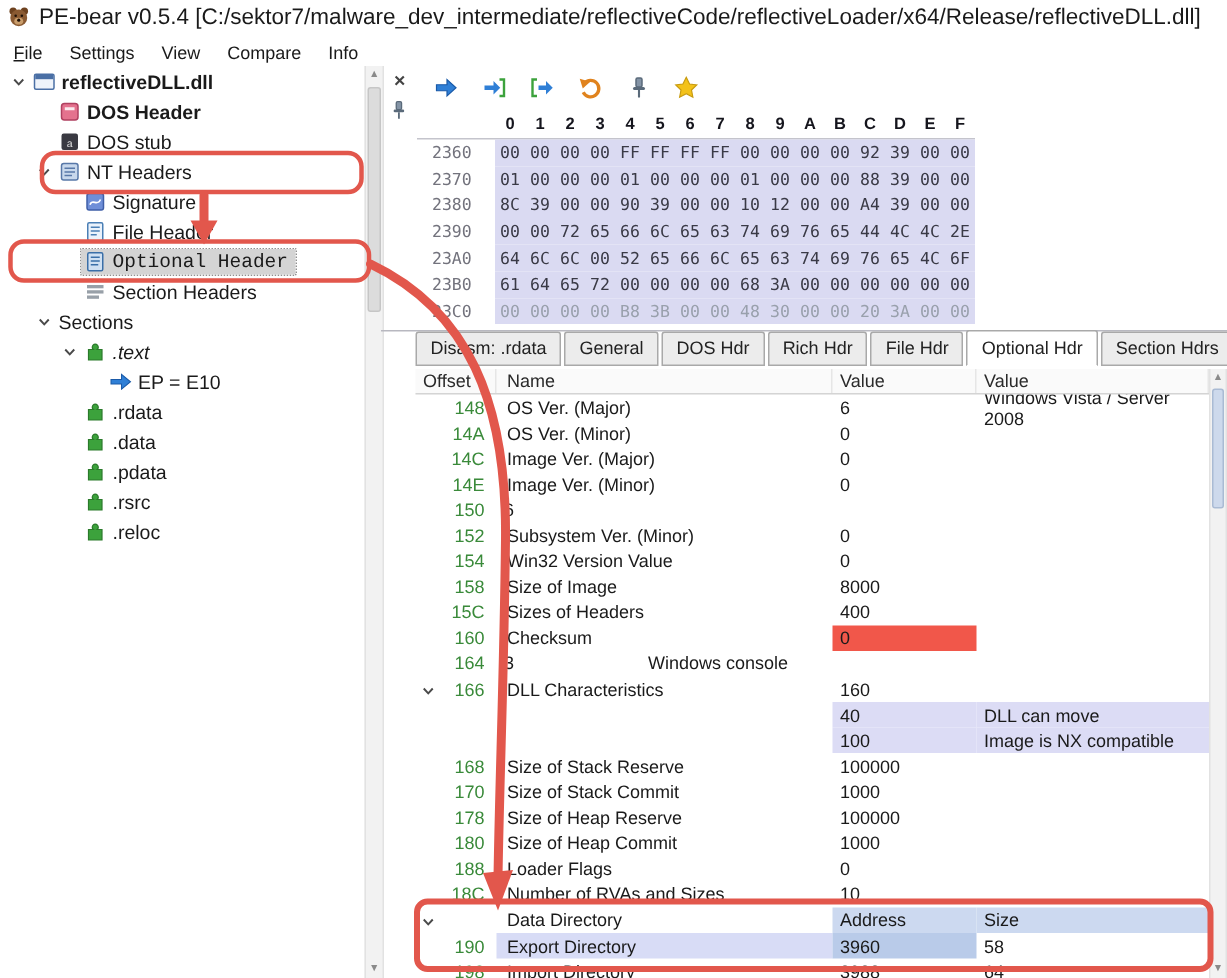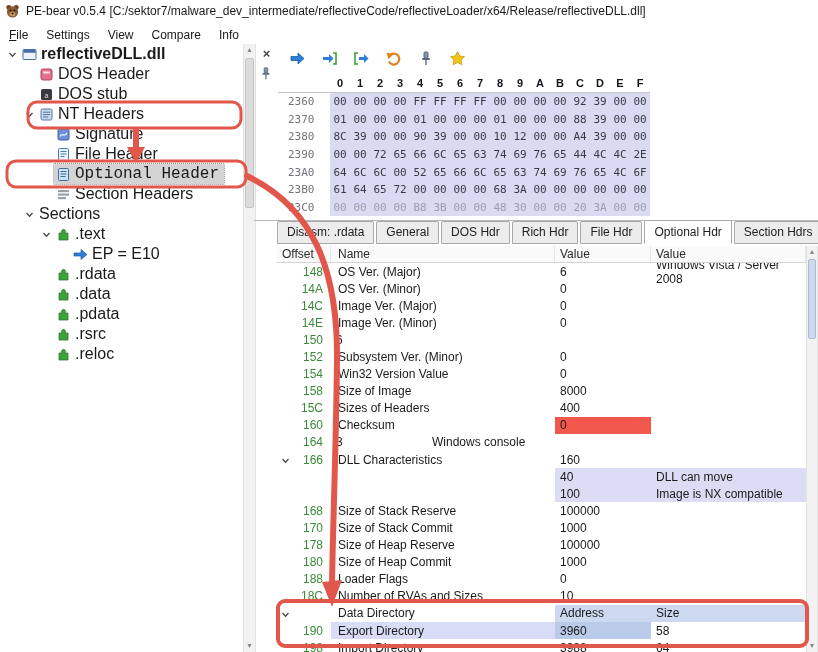--- a/index.html
+++ b/index.html
@@ -2,31 +2,31 @@
 <html style="--annotation: #e2574c; --checksum-bg: #f1574a; --hex-selection: #dadaf2; --sub-row-bg: #dcdcf5; --dir-header-bg: #ccd9f0; --export-name-bg: #d8dcf6; --export-value-bg: #b9cbe9; --offset-green: #3a8a3a;"><head>
 <meta charset="utf-8">
 <style>
   *{box-sizing:border-box;}
   html,body{margin:0;padding:0;}
   body{font-family:"Liberation Sans",sans-serif;background:#888;}
   #app{position:relative;width:818px;height:652px;background:#ffffff;overflow:hidden;font-size:12px;color:#1a1a1a;}
 
   
   #titlebar{position:absolute;left:0;top:0;width:818px;height:22px;display:flex;align-items:center;gap:6px;padding-left:5px;background:#fff;}
-  #titlebar .ttl{font-size:12px;white-space:nowrap;}
+  #titlebar .ttl{font-size:15px;white-space:nowrap;}
   #menubar{position:absolute;left:0;top:25px;width:752px;height:20px;display:flex;align-items:center;background:#fff;}
   .menu-item{padding:2px 9px;font-size:12px;cursor:default;}
 
   
   #tree{position:absolute;left:0;top:44px;width:243px;height:608px;overflow:hidden;background:#fff;}
   .tree-row{height:20px;display:flex;align-items:center;white-space:nowrap;}
   .chev{width:16px;flex:none;display:inline-flex;justify-content:center;align-items:center;}
   .tree-sel{display:inline-flex;align-items:center;gap:4px;padding:1px 5px 1px 2px;border-radius:1px;}
   .tree-sel.selected{background:#d4d4d4;outline:1px dotted #909090;font-family:Liberation Mono, monospace;}
-  .tree-label{font-size:16px;}
+  .tree-label{font-size:13px;}
   .tree-label.bold{font-weight:bold;}
   .ic{display:inline-flex;width:15px;height:15px;flex:none;align-items:center;justify-content:center;}
 
   
   .vscroll{position:absolute;background:#f2f2f2;border-left:1px solid #e2e2e2;border-right:1px solid #e2e2e2;}
   .vscroll .arr{position:absolute;left:0;width:100%;height:12px;color:#8a8a8a;font-size:7px;text-align:center;line-height:12px;}
   .vscroll .thumb{position:absolute;left:1px;right:1px;background:#dcdcdc;border:1px solid #c6c6c6;border-radius:2px;}
   #v-scroll-right .thumb{background:#cdd9ec;border-color:#aabbd4;}
 
   
@@ -114,21 +114,21 @@
         <span class="tree-sel">
           <span class="ic">
             <svg width="15" height="15" viewBox="0 0 15 15">
               <rect x="1" y="2.5" width="13" height="10" rx="1" fill="#eef3fa" stroke="#4a6fa5"></rect>
               <rect x="1.5" y="3" width="12" height="2.8" fill="#4a6fa5"></rect>
             </svg>
           </span>
           <span class="tree-label bold">reflectiveDLL.dll</span>
         </span>
       </div>
-      <div class="tree-row" style="padding-left: 21px;">
+      <div class="tree-row" style="padding-left: 21px; font-weight: bold;">
         <span class="chev"></span>
         <span class="tree-sel">
           <span class="ic">
             <svg width="15" height="15" viewBox="0 0 15 15">
               <rect x="2" y="2" width="11" height="11" rx="2" fill="#e4728e" stroke="#b04060"></rect>
               <rect x="4.2" y="4.5" width="6.5" height="2" fill="#ffffff" opacity="0.85"></rect>
             </svg>
           </span>
           <span class="tree-label">DOS Header</span>
         </span>
@@ -213,21 +213,21 @@
       <div class="tree-row" style="padding-left: 21px;">
         <span class="chev">
           <svg width="9" height="9" viewBox="0 0 9 9">
             <path d="M1.5 3 L4.5 6.2 L7.5 3" fill="none" stroke="#4a4a4a" stroke-width="1.3"></path>
           </svg>
         </span>
         <span class="tree-sel">
           <span class="tree-label">Sections</span>
         </span>
       </div>
-      <div class="tree-row" style="padding-left: 38px;">
+      <div class="tree-row" style="padding-left: 38px; font-style: italic;">
         <span class="chev">
           <svg width="9" height="9" viewBox="0 0 9 9">
             <path d="M1.5 3 L4.5 6.2 L7.5 3" fill="none" stroke="#4a4a4a" stroke-width="1.3"></path>
           </svg>
         </span>
         <span class="tree-sel">
           <span class="ic">
             <svg width="15" height="15" viewBox="0 0 15 15">
               <path d="M3 6 h3.2 a2 2 0 1 1 2.6 0 H12 v7 H3 z" fill="#3ca23c" stroke="#2a7a2a" stroke-width="0.8"></path>
             </svg>

